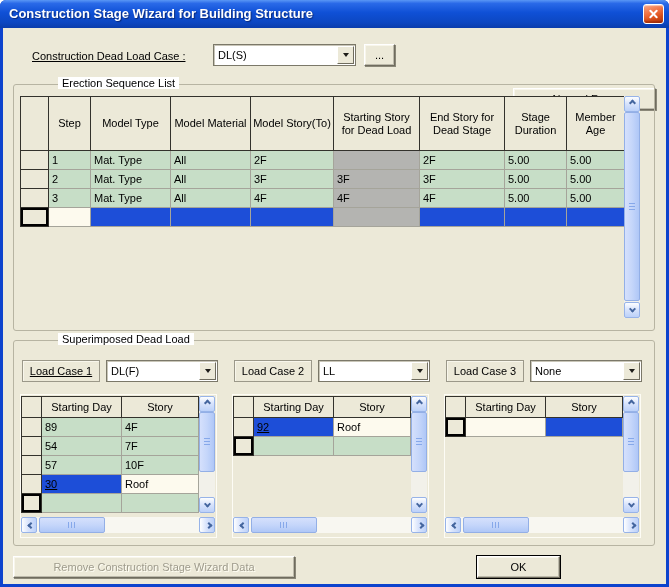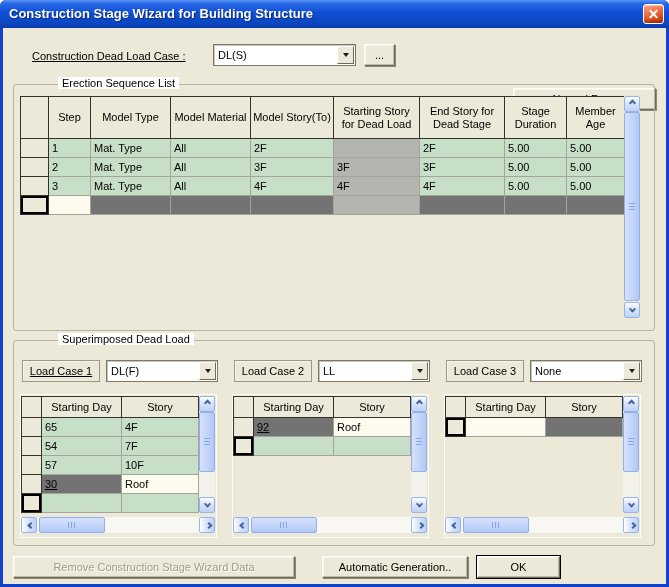--- a/index.html
+++ b/index.html
@@ -65,21 +65,21 @@
     padding:1px 2px; text-align:center; line-height:13px; overflow:hidden;
   }
   table.grid td {
     border:1px solid #a5a49a; font-size:11px; height:19px;
     padding:0 1px 0 3px; overflow:hidden; white-space:nowrap; line-height:16px;
   }
   table.grid td.rowsel { background:#ece9d8; border:1px solid #33322c; padding:0; }
   td.rowsel.focused { box-shadow: inset 0 0 0 2px #000; }
   .c-green { background:#c7dec7; }
   .c-gray  { background:#b4b4b1; }
-  .c-blue  { background:#737373;text-decoration:underline; }
+  .c-blue  { background:#1d4ed8;text-decoration:underline; }
   .c-cream { background:#fdfaee; }
 
   .abs { position:absolute; }
 
   
   .vsb { position:absolute; width:16px; display:flex; flex-direction:column; background:#f2f1ea; }
   .hsb { position:absolute; height:16px; display:flex; flex-direction:row; background:#f8f7f1; }
   .sb-btn {
     flex:0 0 16px; width:16px; height:16px;
     background:linear-gradient(180deg,#fdfeff 0%,#d9e4fc 45%,#bcd1f9 100%);
@@ -154,21 +154,21 @@
           <col style="width:42px">
           <col style="width:80px">
           <col style="width:80px">
         <col style="width:83px">
           <col style="width:86px">
           <col style="width:85px">
           <col style="width:62px">
           <col style="width:58px">
       </colgroup>
       <thead>
-        <tr style="height:42px">
+        <tr style="height:54px">
           <th></th>
           <th>Step</th>
           <th>Model Type</th>
           <th>Model Material</th>
           <th>Model Story(To)</th>
           <th>Starting Story for Dead Load</th>
           <th>End Story for Dead Stage</th>
           <th>Stage Duration</th>
           <th>Member Age</th>
         </tr>
@@ -256,21 +256,21 @@
       <thead>
         <tr style="height:21px">
           <th></th>
           <th>Starting Day</th>
           <th>Story</th>
         </tr>
       </thead>
       <tbody>
         <tr>
           <td class="rowsel"></td>
-          <td class="c-green">65</td>
+          <td class="c-green">89</td>
           <td class="c-green">4F</td>
         </tr>
         <tr>
           <td class="rowsel"></td>
           <td class="c-green">54</td>
           <td class="c-green">7F</td>
         </tr>
         <tr>
           <td class="rowsel"></td>
           <td class="c-green">57</td>
@@ -419,16 +419,15 @@
       </div>
     <div class="htrack">
       <div class="hthumb" style="left:2px; width:66px;"></div>
     </div>
     <div class="sb-btn">
         <i class="chev right"></i>
       </div>
   </div>
 
   <div class="btn disabled" style="left:13px; top:556px; width:282px; height:22px;">Remove Construction Stage Wizard Data</div>
-  <div class="btn" style="left:322px; top:556px; width:146px; height:22px;">Automatic Generation..</div>
   <div class="btn default" style="left:477px; top:556px; width:83px; height:22px;">OK</div>
 
 </div>
 
 </body></html>

